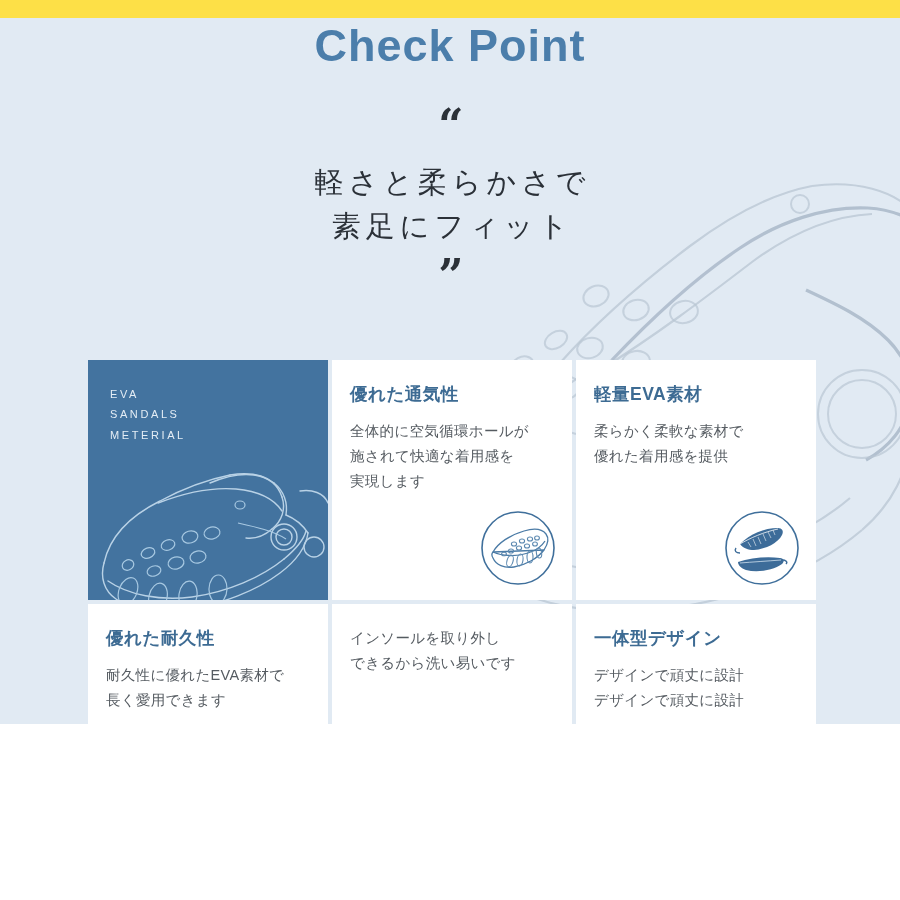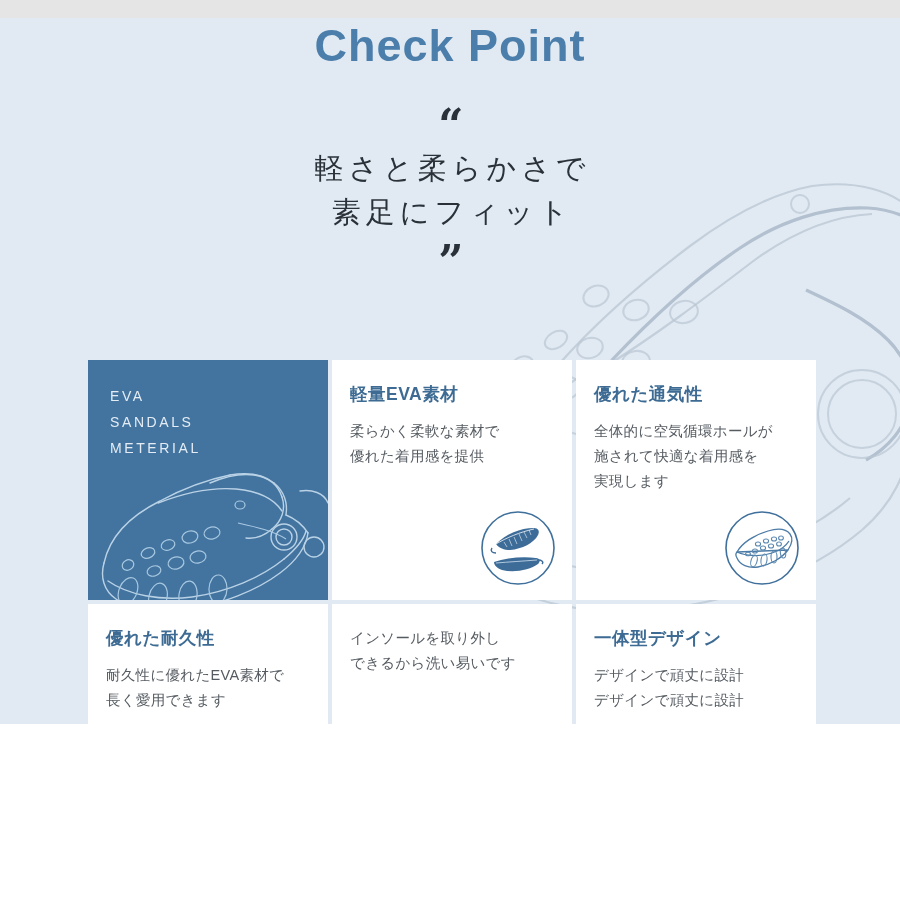--- a/index.html
+++ b/index.html
@@ -5,21 +5,21 @@
   html, body {
     margin: 0;
     padding: 0;
     background: #ffffff;
   }
   #page {
     position: relative;
     width: 900px;
     height: 724px;
     overflow: hidden;
-    background: #e5e5e5;
+    background: #fde047;
     font-family: "Liberation Sans", "DejaVu Sans", sans-serif;
   }
   
   #band {
     position: absolute;
     left: 0;
     top: 18px;
     width: 900px;
     height: 866px;
     background: #e1eaf3;
@@ -57,21 +57,21 @@
     font-family: "DejaVu Serif", "Liberation Serif", serif;
     font-size: 44px;
     font-weight: bold;
     color: #2b3138;
     line-height: 1;
     letter-spacing: -2px;
   }
   #quote-open { height: 38px; }
   #quote-close { margin-top: 6px; }
   #quote-lines {
-    margin-top: 4px;
+    margin-top: 18px;
     color: #2b3138;
     font-size: 29px;
     line-height: 1.52;
     letter-spacing: 5px;
     text-indent: 5px;
     font-weight: 500;
   }
   
   #grid {
     position: absolute;
@@ -113,21 +113,21 @@
   
   #promo-card {
     background: #43739f;
     padding: 24px 0 0 22px;
     box-sizing: border-box;
   }
   #promo-lines {
     position: relative;
     z-index: 2;
     color: #e4edf5;
-    font-size: 14px;
+    font-size: 11px;
     letter-spacing: 2.6px;
     line-height: 1.85;
   }
   #promo-art {
     position: absolute;
     left: 0;
     bottom: -6px;
     width: 240px;
     height: 175px;
     z-index: 1;
@@ -225,20 +225,54 @@
           <ellipse cx="40" cy="160" rx="9" ry="14" transform="rotate(22 40 160)"></ellipse>
           <ellipse cx="70" cy="166" rx="9" ry="14" transform="rotate(14 70 166)"></ellipse>
           <ellipse cx="100" cy="164" rx="9" ry="14" transform="rotate(8 100 164)"></ellipse>
           <ellipse cx="130" cy="158" rx="9" ry="14" transform="rotate(2 130 158)"></ellipse>
           <path d="M150 92 C 168 96, 186 100, 198 108"></path>
         </g>
       </svg>
     </div>
 
     <div class="card feature">
+      <h3 class="card-title">優れた通気性</h3>
+      <p class="card-desc">
+        <span>全体的に空気循環ホールが</span><br>
+        <span>施されて快適な着用感を</span><br>
+        <span>実現します</span>
+      </p>
+      <svg class="card-icon" viewBox="0 0 76 76">
+        <circle cx="38" cy="38" r="36" fill="none" stroke="#3f6f9b" stroke-width="1.6"></circle>
+        <g fill="none" stroke="#4b7ba6" stroke-width="1.3" stroke-linejoin="round">
+          <path d="M13 42 C 18 33, 30 25, 44 21 C 54 18, 62 19, 66 24 C 69 28, 68 34, 64 40"></path>
+          <path d="M64 40 C 58 48, 46 55, 34 57 C 24 58.5, 16 55, 13 48 C 11.5 45.5, 11.5 43.5, 13 42 Z"></path>
+          <path d="M13 42 C 22 46, 36 47, 48 43 C 56 40.5, 62 36, 65 31"></path>
+        </g>
+        <g fill="none" stroke="#5b88b0" stroke-width="1.1">
+          <ellipse cx="34" cy="34" rx="2.6" ry="2"></ellipse>
+          <ellipse cx="42" cy="31" rx="2.6" ry="2"></ellipse>
+          <ellipse cx="50" cy="29" rx="2.6" ry="2"></ellipse>
+          <ellipse cx="57" cy="28" rx="2.4" ry="2"></ellipse>
+          <ellipse cx="31" cy="41" rx="2.6" ry="2"></ellipse>
+          <ellipse cx="39" cy="38" rx="2.6" ry="2"></ellipse>
+          <ellipse cx="47" cy="36" rx="2.6" ry="2"></ellipse>
+          <ellipse cx="55" cy="34" rx="2.4" ry="2"></ellipse>
+          <ellipse cx="24" cy="44" rx="2.4" ry="1.8"></ellipse>
+        </g>
+        <g fill="none" stroke="#5b88b0" stroke-width="1.1">
+          <ellipse cx="30" cy="51" rx="3" ry="6" transform="rotate(16 30 51)"></ellipse>
+          <ellipse cx="40" cy="50" rx="3" ry="6" transform="rotate(8 40 50)"></ellipse>
+          <ellipse cx="50" cy="47" rx="3" ry="6" transform="rotate(0 50 47)"></ellipse>
+          <ellipse cx="59" cy="43" rx="2.6" ry="5" transform="rotate(-8 59 43)"></ellipse>
+        </g>
+      </svg>
+    </div>
+
+    <div class="card feature">
       <h3 class="card-title">軽量EVA素材</h3>
       <p class="card-desc">
         <span>柔らかく柔軟な素材で</span><br>
         <span>優れた着用感を提供</span>
       </p>
       <svg class="card-icon" viewBox="0 0 76 76">
         <circle cx="38" cy="38" r="36" fill="none" stroke="#3f6f9b" stroke-width="1.6"></circle>
         <g transform="translate(0,-2)">
           <path d="M16 36 C 26 26, 40 20, 54 20 C 58 20, 60 23, 58 27 C 54 35, 42 41, 30 42 C 24 42, 19 40, 16 36 Z" fill="#3d6c99"></path>
           <path d="M16 36 C 26 30, 40 24, 54 21" fill="none" stroke="#ffffff" stroke-width="0.9" opacity="0.85"></path>
@@ -254,54 +288,20 @@
         </g>
         <g transform="translate(0,8)">
           <path d="M14 44 C 26 40, 42 38, 56 40 C 60 40.5, 61 43, 58 46 C 50 52, 34 55, 22 52 C 17 50.5, 14 47, 14 44 Z" fill="#3d6c99"></path>
           <path d="M16 45 C 28 44, 44 43, 57 42" fill="none" stroke="#cfe0ee" stroke-width="0.8"></path>
           <path d="M58 42 C 62 42, 64 44, 62 46" fill="none" stroke="#3d6c99" stroke-width="1.4"></path>
         </g>
       </svg>
     </div>
 
     <div class="card feature">
-      <h3 class="card-title">優れた通気性</h3>
-      <p class="card-desc">
-        <span>全体的に空気循環ホールが</span><br>
-        <span>施されて快適な着用感を</span><br>
-        <span>実現します</span>
-      </p>
-      <svg class="card-icon" viewBox="0 0 76 76">
-        <circle cx="38" cy="38" r="36" fill="none" stroke="#3f6f9b" stroke-width="1.6"></circle>
-        <g fill="none" stroke="#4b7ba6" stroke-width="1.3" stroke-linejoin="round">
-          <path d="M13 42 C 18 33, 30 25, 44 21 C 54 18, 62 19, 66 24 C 69 28, 68 34, 64 40"></path>
-          <path d="M64 40 C 58 48, 46 55, 34 57 C 24 58.5, 16 55, 13 48 C 11.5 45.5, 11.5 43.5, 13 42 Z"></path>
-          <path d="M13 42 C 22 46, 36 47, 48 43 C 56 40.5, 62 36, 65 31"></path>
-        </g>
-        <g fill="none" stroke="#5b88b0" stroke-width="1.1">
-          <ellipse cx="34" cy="34" rx="2.6" ry="2"></ellipse>
-          <ellipse cx="42" cy="31" rx="2.6" ry="2"></ellipse>
-          <ellipse cx="50" cy="29" rx="2.6" ry="2"></ellipse>
-          <ellipse cx="57" cy="28" rx="2.4" ry="2"></ellipse>
-          <ellipse cx="31" cy="41" rx="2.6" ry="2"></ellipse>
-          <ellipse cx="39" cy="38" rx="2.6" ry="2"></ellipse>
-          <ellipse cx="47" cy="36" rx="2.6" ry="2"></ellipse>
-          <ellipse cx="55" cy="34" rx="2.4" ry="2"></ellipse>
-          <ellipse cx="24" cy="44" rx="2.4" ry="1.8"></ellipse>
-        </g>
-        <g fill="none" stroke="#5b88b0" stroke-width="1.1">
-          <ellipse cx="30" cy="51" rx="3" ry="6" transform="rotate(16 30 51)"></ellipse>
-          <ellipse cx="40" cy="50" rx="3" ry="6" transform="rotate(8 40 50)"></ellipse>
-          <ellipse cx="50" cy="47" rx="3" ry="6" transform="rotate(0 50 47)"></ellipse>
-          <ellipse cx="59" cy="43" rx="2.6" ry="5" transform="rotate(-8 59 43)"></ellipse>
-        </g>
-      </svg>
-    </div>
-
-    <div class="card feature">
       <h3 class="card-title">優れた耐久性</h3>
       <p class="card-desc">
         <span>耐久性に優れたEVA素材で</span><br>
         <span>長く愛用できます</span>
       </p>
       <svg class="card-icon" viewBox="0 0 76 76">
         <circle cx="38" cy="38" r="36" fill="none" stroke="#4b7ba6" stroke-width="1.6"></circle>
         <g fill="none" stroke="#4b7ba6" stroke-width="1.5" stroke-linejoin="round">
           <rect x="20" y="27" width="9" height="22" rx="3"></rect>
           <rect x="29" y="30" width="7" height="16" rx="2.5"></rect>

